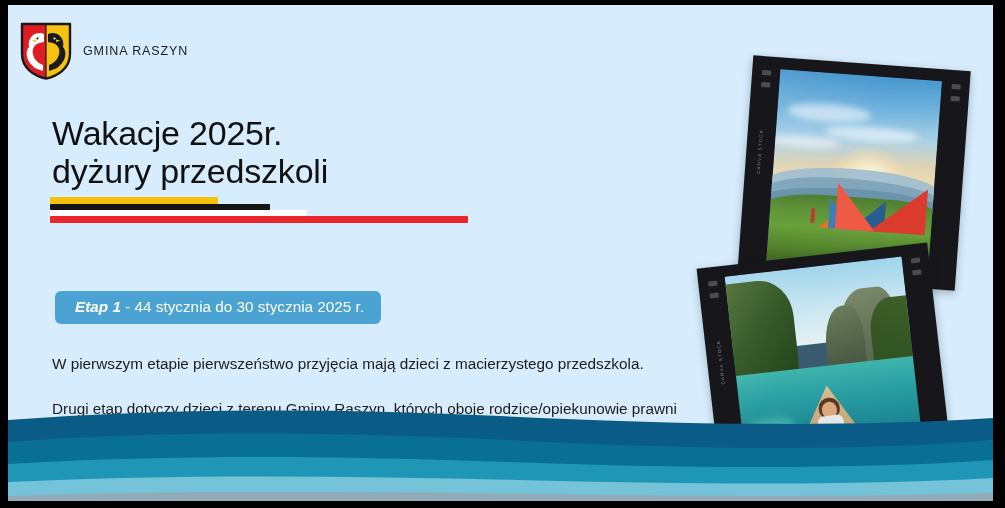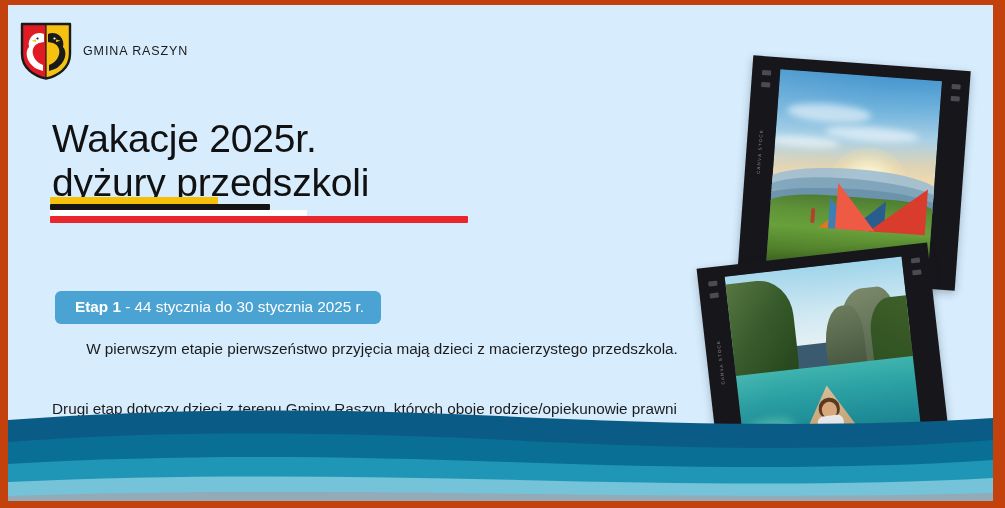--- a/index.html
+++ b/index.html
@@ -9,21 +9,21 @@
   }
   body {
     font-family: "Liberation Sans", sans-serif;
   }
 
   #poster {
     position: relative;
     width: 1005px;
     height: 508px;
     overflow: hidden;
-    background: #c2410c;
+    background: #000000;
     box-sizing: border-box;
   }
 
   
   #canvas {
     position: absolute;
     left: 8px;
     top: 5px;
     width: 985px;
     height: 496px;
@@ -58,21 +58,21 @@
     color: #1b1b1b;
     font-weight: 400;
     white-space: nowrap;
   }
 
   
   .headline {
     position: absolute;
     left: 44px;
     top: 86px;
-    font-size: 39px;
+    font-size: 34px;
     line-height: 1.13;
     color: #111111;
     font-weight: 400;
     letter-spacing: -0.2px;
     white-space: pre-line;
   }
 
   
   .bars {
     position: absolute;
@@ -89,37 +89,37 @@
 
   
   .copy {
     position: absolute;
     left: 44px;
     color: #1c1c1c;
     font-size: 15.3px;
     line-height: 1.52;
   }
   .copy-intro { top: 224px; width: 600px; }
-  .copy-stage-one { top: 317px; width: 660px; text-align: center; }
+  .copy-stage-one { top: 332px; width: 660px; }
   .copy-stage-two { top: 377px; width: 640px; }
 
   
   .badge {
     position: absolute;
     left: 47px;
     top: 286px;
     background: #4aa3d2;
     color: #ffffff;
     border-radius: 6px;
     padding: 7px 17px 8px 20px;
     font-size: 15.3px;
     line-height: 1.2;
     white-space: nowrap;
   }
-  .badge b { font-weight: 700; }
+  .badge b { font-weight: 700; font-style: italic; }
 
   
   .photo {
     position: absolute;
     background: #17161a;
     box-shadow: 0 3px 9px rgba(20,40,60,0.30);
     overflow: hidden;
   }
   .photo .inner {
     position: absolute;

